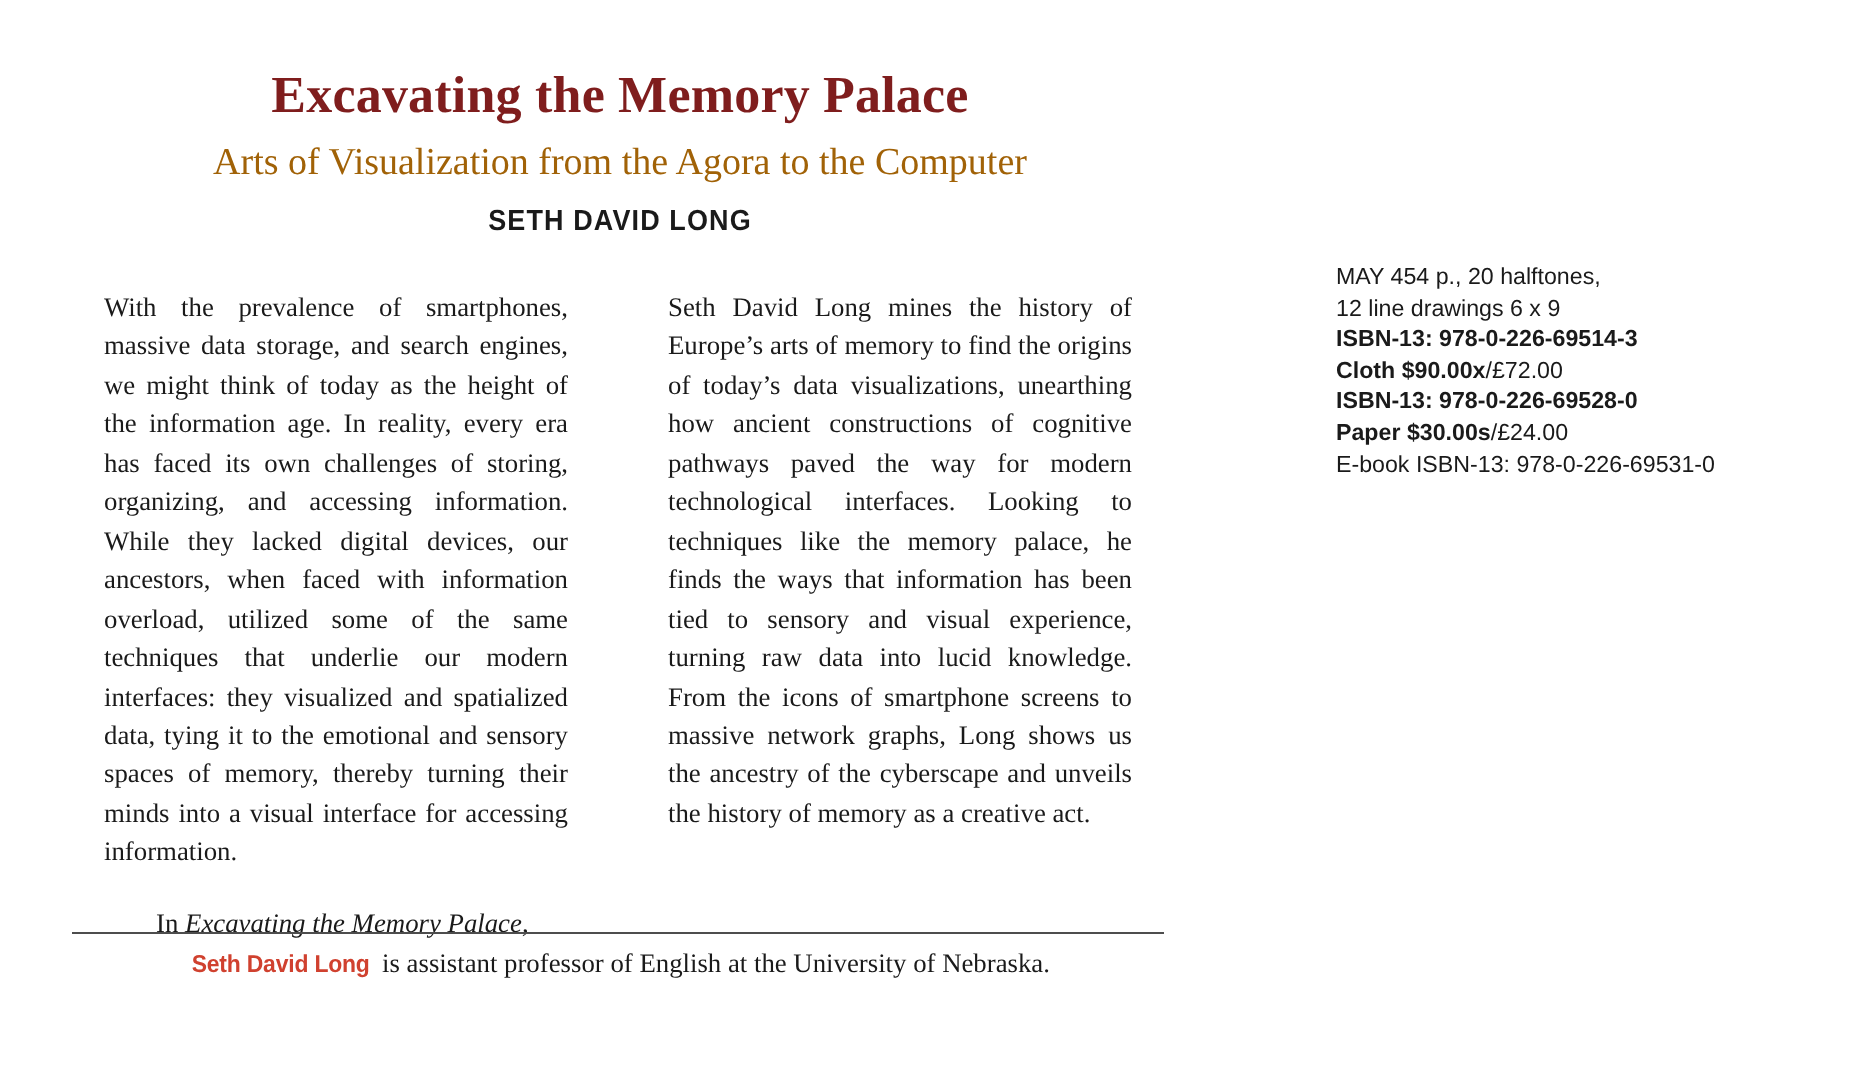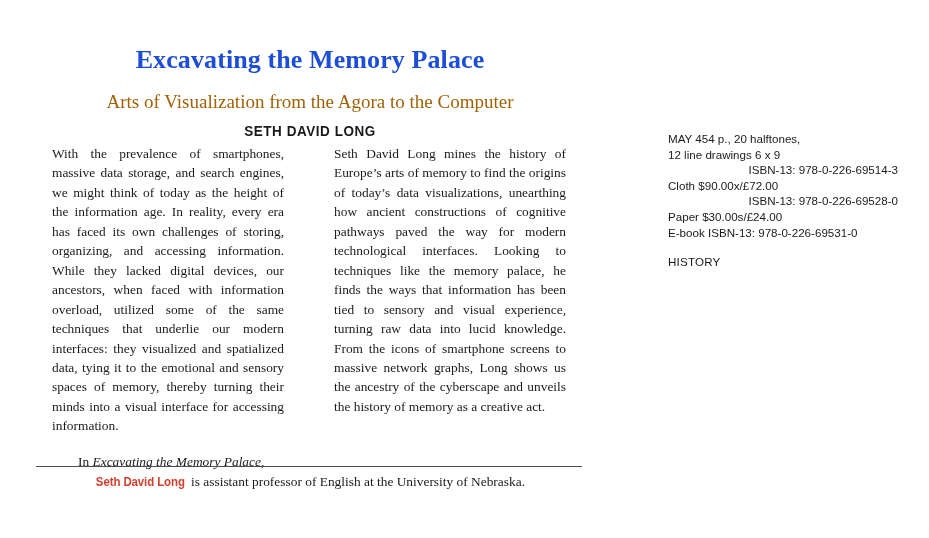--- a/index.html
+++ b/index.html
@@ -28,22 +28,22 @@
     left: 36px;
     top: 30px;
     width: 548px;
     text-align: center;
   }
   .book-title {
     font-family: "Liberation Serif", serif;
     font-weight: bold;
     font-size: 26px;
     line-height: 1.1;
-    color: #1d4ed8;
-    margin: 16px;
+    color: #7f1d1d;
+    margin: 4px;
     letter-spacing: 0.1px;
   }
   .book-subtitle {
     font-family: "Liberation Serif", serif;
     font-weight: normal;
     font-size: 19px;
     line-height: 1.2;
     color: #a16207;
     margin: 8px 0 0 0;
   }
@@ -117,21 +117,21 @@
     position: absolute;
     left: 668px;
     top: 131px;
     width: 230px;
     font-family: "Liberation Sans", sans-serif;
     font-size: 11.6px;
     line-height: 15.6px;
     color: #1a1a1a;
   }
   .sidebar .line { white-space: nowrap; }
-  .sidebar .b { font-weight: normal; text-align: right; }
+  .sidebar .b { font-weight: bold; }
   .sidebar .subject {
     margin-top: 14px;
     letter-spacing: 0.2px;
   }
 </style>
 </head>
 <body>
 
 <div class="page">
 
@@ -156,16 +156,15 @@
   <div class="footer-note"><span class="footer-name">Seth David Long</span><span> is assistant professor of English at the University of Nebraska.</span></div>
 
   <div class="sidebar">
     <div class="line">MAY 454 p., 20 halftones,</div>
     <div class="line">12 line drawings 6 x 9</div>
     <div class="line b">ISBN-13: 978-0-226-69514-3</div>
     <div class="line"><span class="b">Cloth $90.00x</span><span>/£72.00</span></div>
     <div class="line b">ISBN-13: 978-0-226-69528-0</div>
     <div class="line"><span class="b">Paper $30.00s</span><span>/£24.00</span></div>
     <div class="line">E-book ISBN-13: 978-0-226-69531-0</div>
-    <div class="line subject">HISTORY</div>
   </div>
 
 </div>
 
 </body></html>

